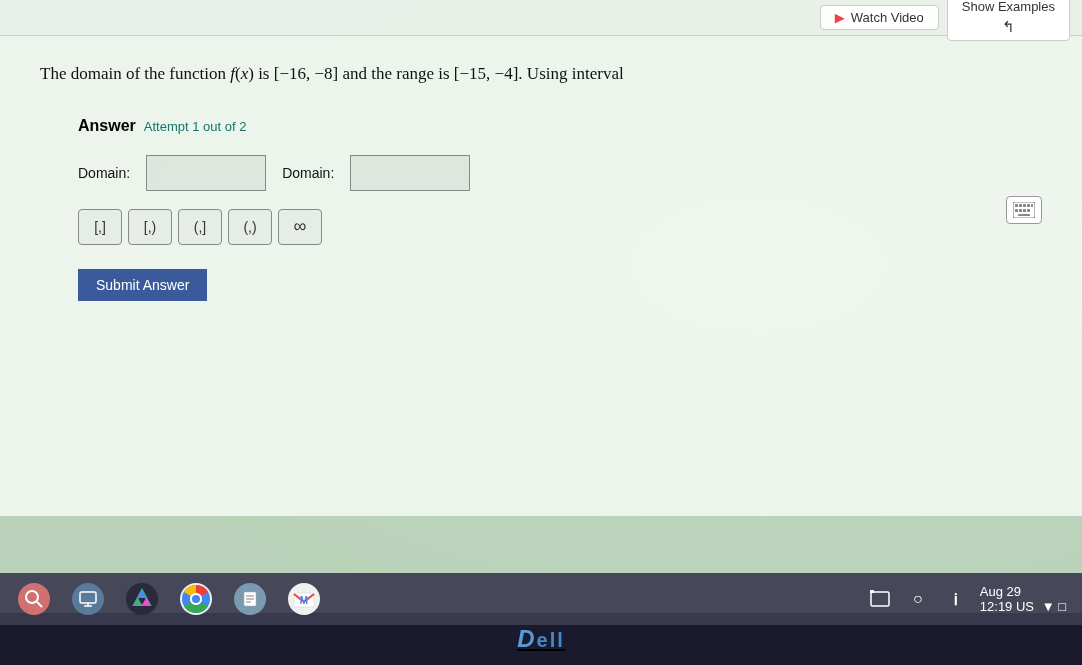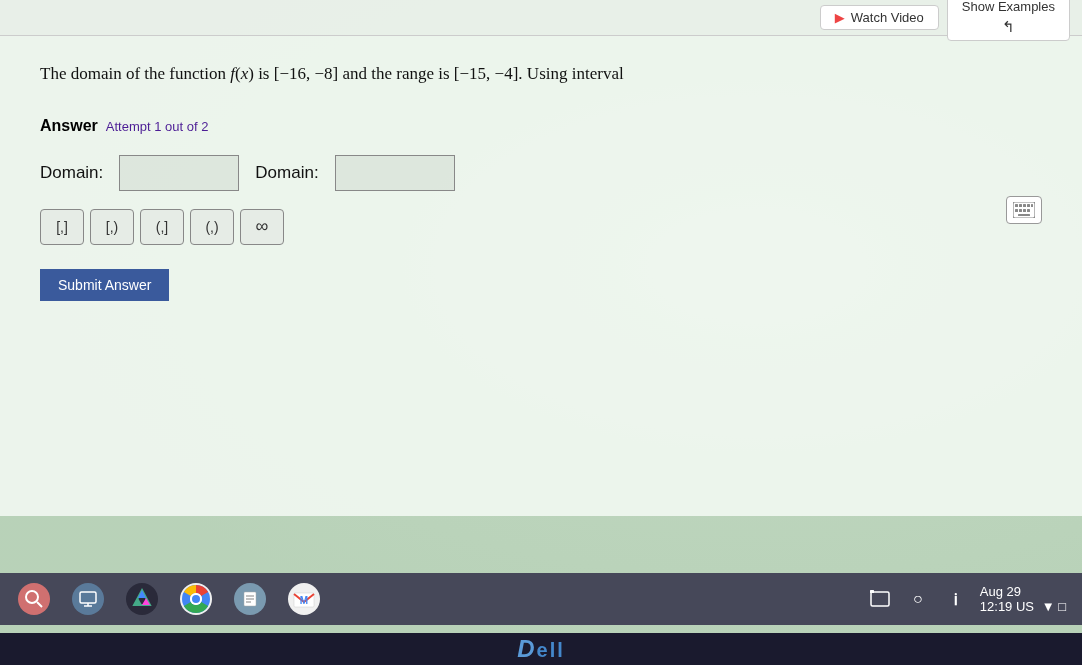--- a/index.html
+++ b/index.html
@@ -76,38 +76,39 @@
     .problem-text {
       font-size: 17px;
       line-height: 1.7;
       color: #111;
       margin-bottom: 28px;
       font-family: Georgia, serif;
     }
 
     .answer-section {
       margin-top: 8px;
+      margin-left: 38px;
     }
 
     .answer-header {
       display: flex;
       align-items: baseline;
       gap: 8px;
       margin-bottom: 20px;
     }
 
     .answer-label {
       font-weight: bold;
       font-size: 16px;
       font-family: Arial, sans-serif;
     }
 
     .attempt-label {
       font-size: 13px;
-      color: #4c1d95;
+      color: #0f766e;
       font-family: Arial, sans-serif;
     }
 
     .keyboard-icon {
       position: absolute;
       right: 40px;
       top: 160px;
       width: 36px;
       height: 28px;
       border: 1px solid #999;
@@ -121,21 +122,21 @@
     }
 
     .domain-range-row {
       display: flex;
       align-items: center;
       gap: 16px;
       margin-bottom: 18px;
     }
 
     .field-label {
-      font-size: 17px;
+      font-size: 14px;
       font-family: Arial, sans-serif;
       color: #111;
     }
 
     .input-box {
       width: 120px;
       height: 36px;
       border: 1px solid #888;
       background: rgba(200,210,200,0.4);
       outline: none;
@@ -249,25 +250,26 @@
       font-size: 13px;
       color: white;
     }
 
     
     .dell-bar {
       position: absolute;
       bottom: 0;
       left: 0;
       right: 0;
-      height: 32px;
+      height: 52px;
       background: #1a1a2e;
       display: flex;
       align-items: center;
       justify-content: center;
+      text-decoration: underline;
     }
 
     .dell-logo {
       font-size: 22px;
       font-weight: bold;
       color: #4a7fc1;
       letter-spacing: 3px;
       font-family: Arial, sans-serif;
     }
 

